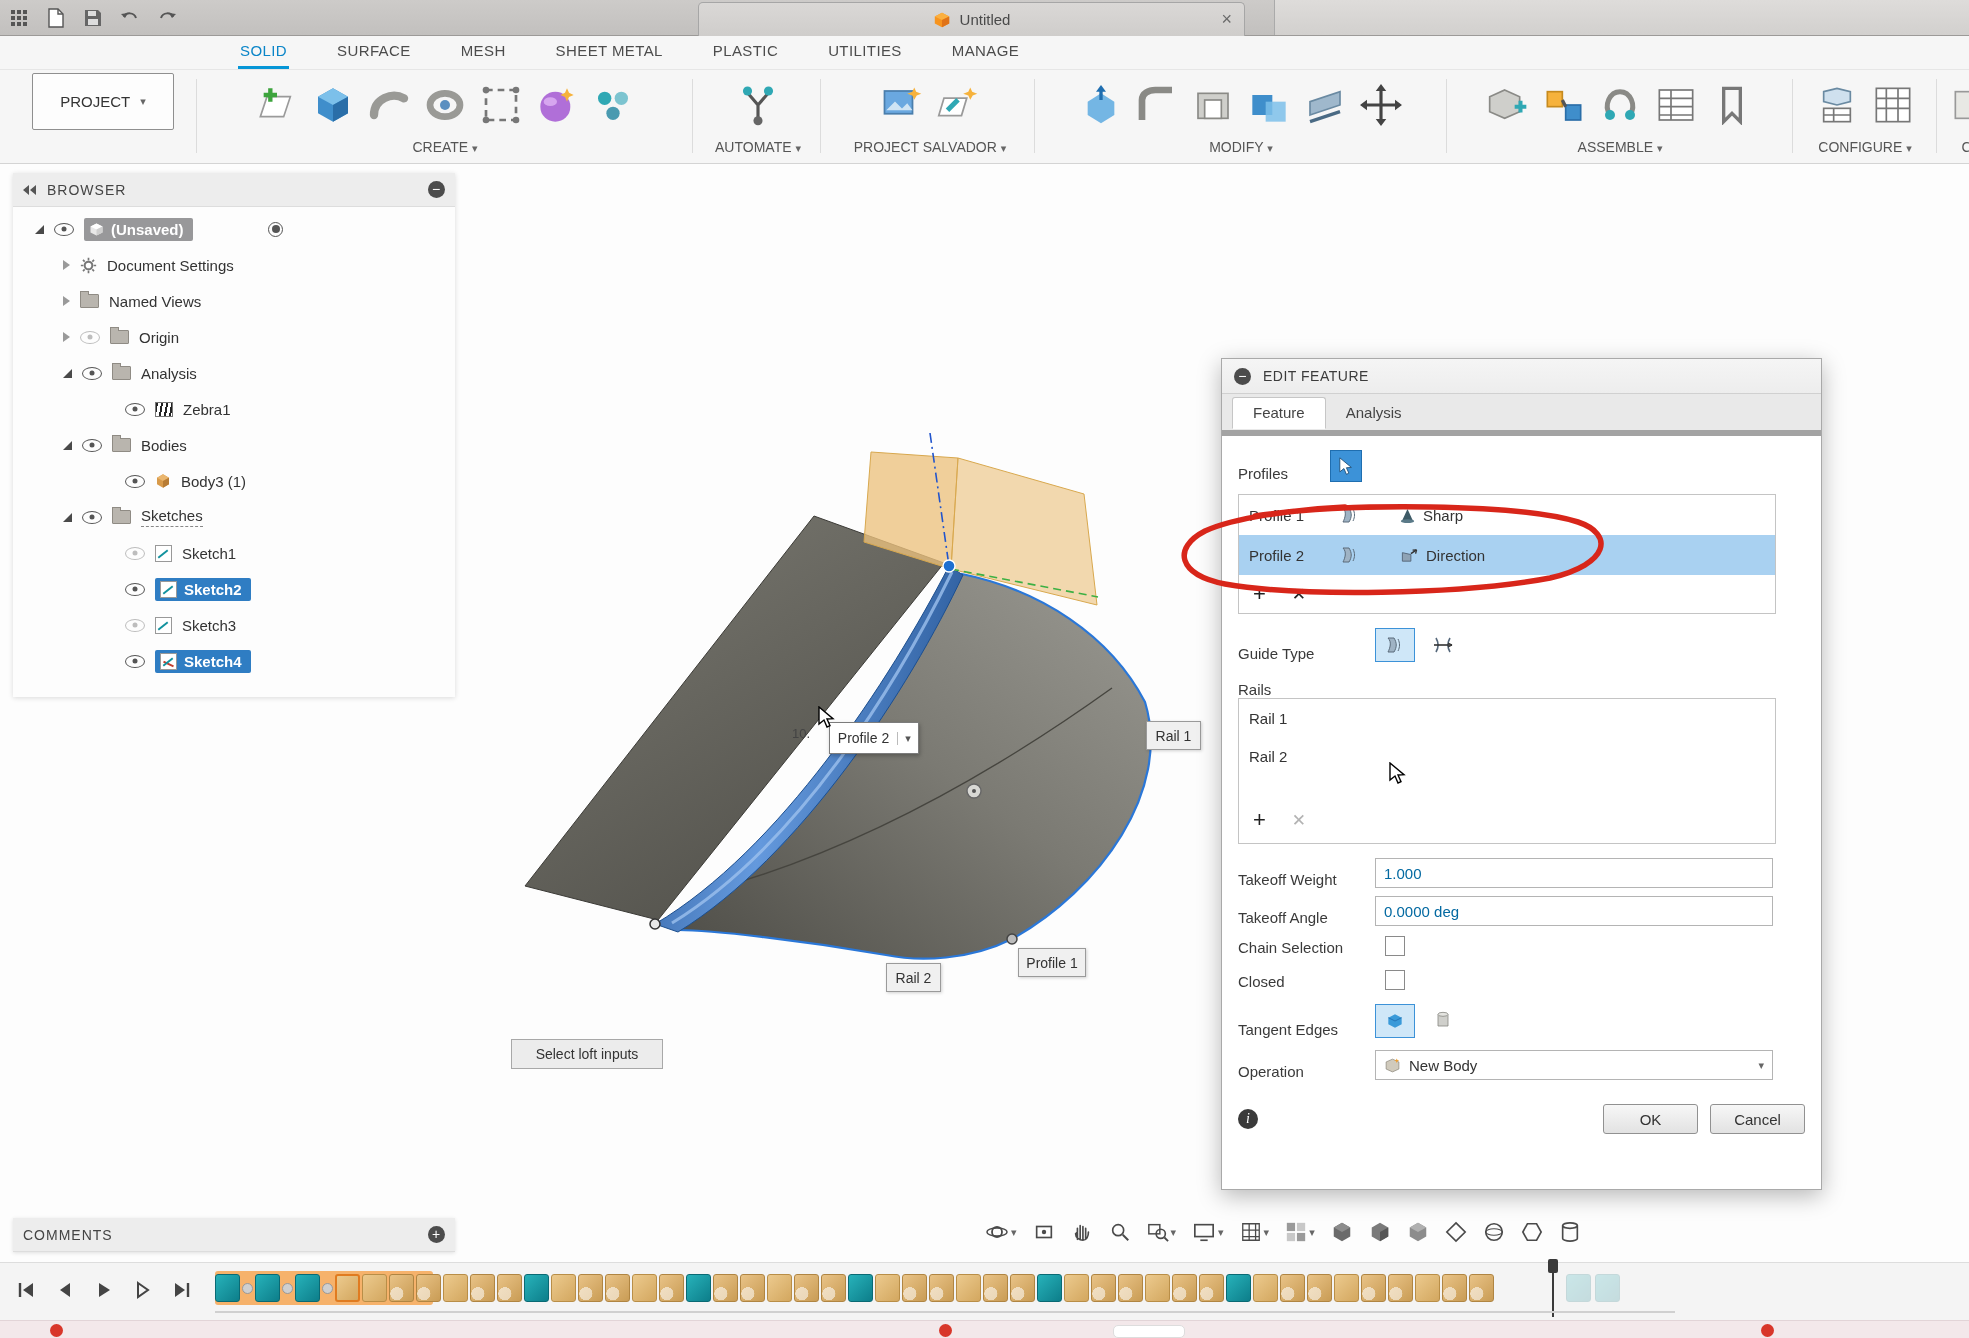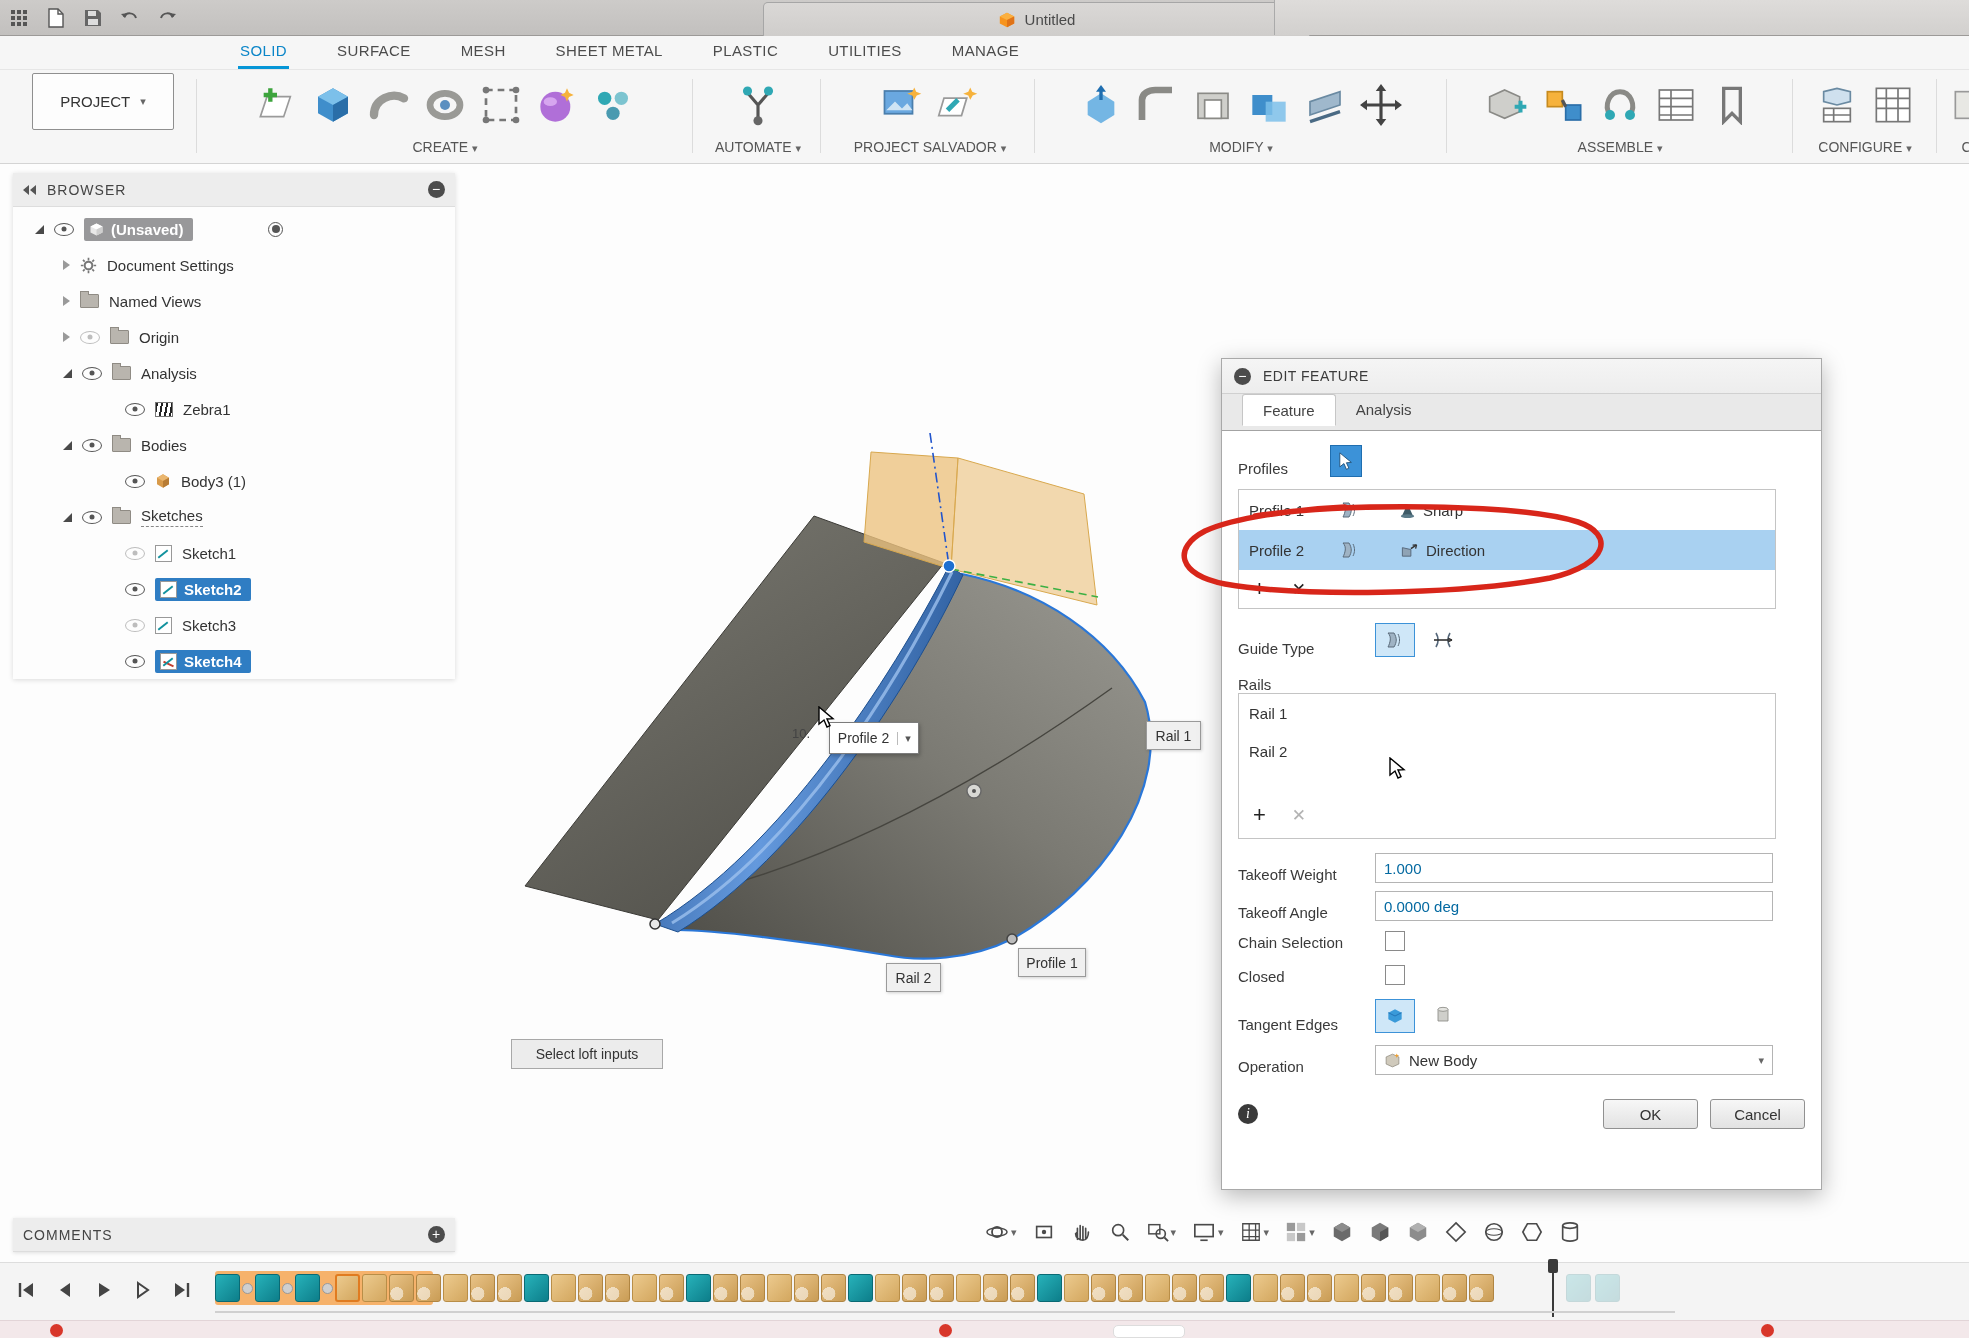--- a/index.html
+++ b/index.html
@@ -7,21 +7,21 @@
          font-family:"Liberation Sans",sans-serif;color:#333;font-size:15px;}
   svg{display:block;}
 
   
   #titlebar{position:absolute;top:0;left:0;width:100%;height:35px;
             background:linear-gradient(#cdcbc9,#c2c0be);border-bottom:1px solid #9c9a98;z-index:8;}
   #titlebar-right{position:absolute;left:1274px;top:0;right:0;height:35px;
             background:linear-gradient(#dedcda,#d2d0ce);border-left:1px solid #aaa;}
   .tb-icons{position:absolute;left:8px;top:0;height:35px;display:flex;align-items:center;gap:15px;}
   .tb-ic{width:22px;height:22px;display:flex;align-items:center;justify-content:center;}
-  #doc-tab{position:absolute;left:763px;top:2px;width:545px;height:33px;
+  #doc-tab{position:absolute;left:698px;top:2px;width:545px;height:33px;
            background:linear-gradient(#dad8d6,#cfcdcb);border:1px solid #a6a6a6;border-bottom:none;
            border-radius:5px 5px 0 0;display:flex;align-items:center;justify-content:center;gap:9px;}
   #doc-tab .title{color:#4a4a4a;font-size:15px;}
   #tab-close{position:absolute;right:12px;top:6px;font-size:18px;color:#6a6a6a;cursor:default;}
 
   
   #ribbon-tabs{position:absolute;top:35px;left:0;width:100%;height:35px;background:#f6f6f6;
                border-bottom:1px solid #e6e6e6;display:flex;align-items:stretch;padding-left:238px;gap:46px;box-sizing:border-box;}
   .rtab{display:flex;align-items:center;font-size:15px;color:#4c4c4c;letter-spacing:.4px;
         border-bottom:3px solid transparent;padding:0 2px;}
@@ -75,21 +75,21 @@
   #p2-flyout .txt{flex:1;text-align:center;font-size:14px;}
   #p2-flyout .dd{width:20px;border-left:1px solid #bbb;text-align:center;font-size:11px;color:#555;}
   #loft-tooltip{position:absolute;left:511px;top:1039px;width:150px;height:28px;background:#ececec;border:1px solid #a8a8a8;
             display:flex;align-items:center;justify-content:center;font-size:14px;z-index:3;}
 
   
   #dialog{position:absolute;left:1221px;top:358px;width:601px;height:832px;background:#fff;border:1px solid #a9a9a9;
           box-shadow:0 6px 22px rgba(0,0,0,.28);z-index:5;box-sizing:border-box;}
   #dlg-head{height:34px;background:linear-gradient(#f5f5f5,#ededed);border-bottom:1px solid #d0d0d0;
             display:flex;align-items:center;padding:0 12px;gap:12px;font-size:14px;letter-spacing:.5px;color:#3c3c3c;}
-  #dlg-tabs{height:36px;background:#e9e9e9;border-bottom:1px solid #a3a3a3;display:flex;align-items:flex-start;padding-left:20px;}
+  #dlg-tabs{height:36px;background:#e9e9e9;border-bottom:6px solid #a3a3a3;display:flex;align-items:center;padding-left:10px;}
   .dtab{height:30px;padding:0 20px;display:flex;align-items:center;font-size:15px;color:#444;}
   .dtab.active{background:#fff;border:1px solid #c6c6c6;border-bottom:1px solid #fff;margin-bottom:-1px;border-radius:3px 3px 0 0;}
   #dlg-body{padding:14px 16px 0;position:relative;}
   .dlg-row{display:flex;align-items:flex-end;}
   .dlg-label{width:137px;font-size:15px;color:#3a3a3a;flex:0 0 auto;}
   .list-box{width:538px;border:1px solid #c4c4c4;box-sizing:border-box;}
   .plist-row{height:40px;display:flex;align-items:center;padding:0 10px;font-size:15px;gap:8px;}
   .plist-row.selected{background:#a9d1f1;}
   .plist-row .pname{width:82px;}
   .plist-row .cont{margin-left:30px;display:flex;align-items:center;gap:7px;}
@@ -490,21 +490,21 @@
 
   <div id="browser">
     <div class="panel-head">
       <svg width="14" height="10" viewBox="0 0 14 10">
           <path d="M6 0 0 5l6 5zM13 0 7 5l6 5z" fill="#555"></path>
         </svg>
       <span>BROWSER</span>
       <span class="spacer"></span>
       <span class="ccirc">−</span>
     </div>
-    <div class="browser-tree" style="padding:4px 0 0">
+    <div class="browser-tree" style="padding:4px 0 18px">
 
       <div class="brow" style="padding-left:22px">
         <span class="exp-f"></span>
         <span class="eye"></span>
         <span class="chip gray">
           <svg width="15" height="15" viewBox="0 0 20 20">
               <path d="M10 2 18 6v8l-8 4-8-4V6z" fill="#e8e8e8"></path>
               <path d="M10 2 18 6l-8 4L2 6z" fill="#fff"></path>
               <path d="M10 10v8l8-4V6z" fill="#cfcfcf"></path>
             </svg>

